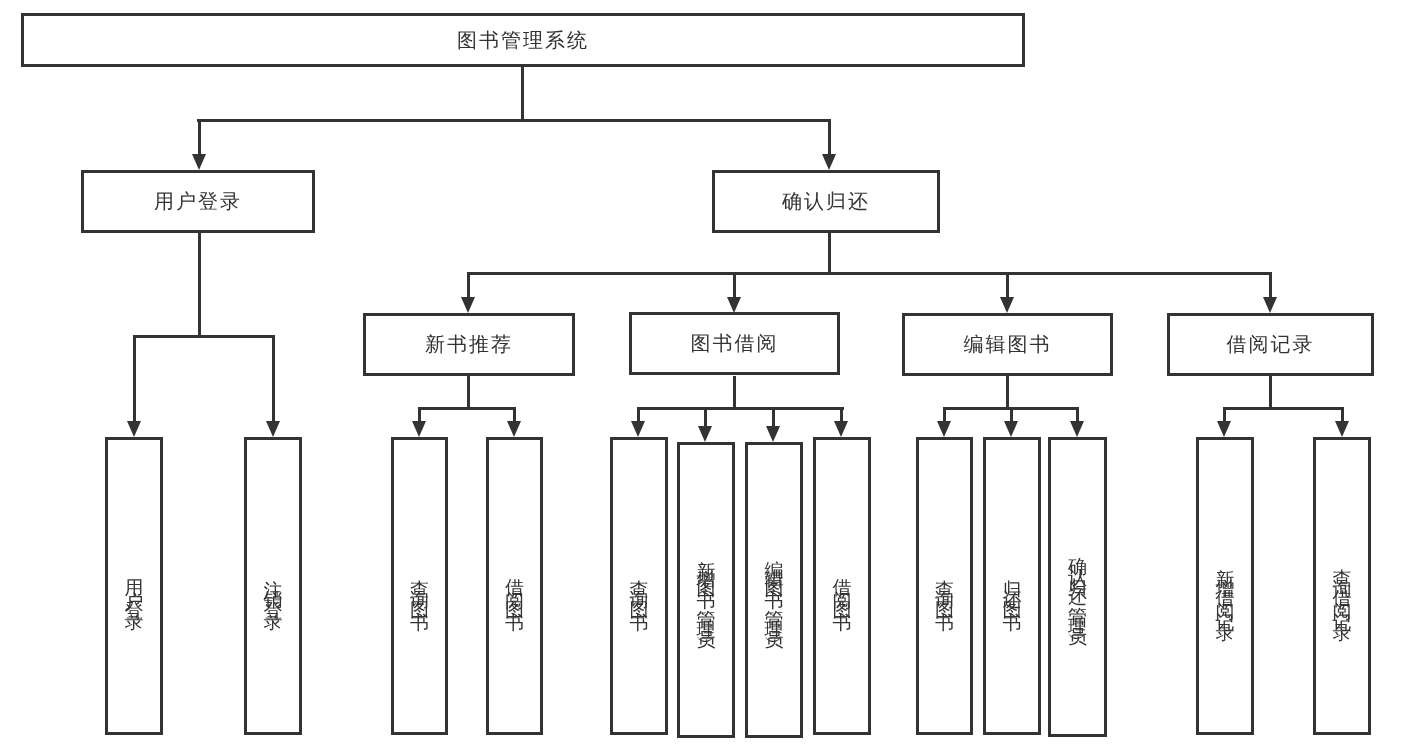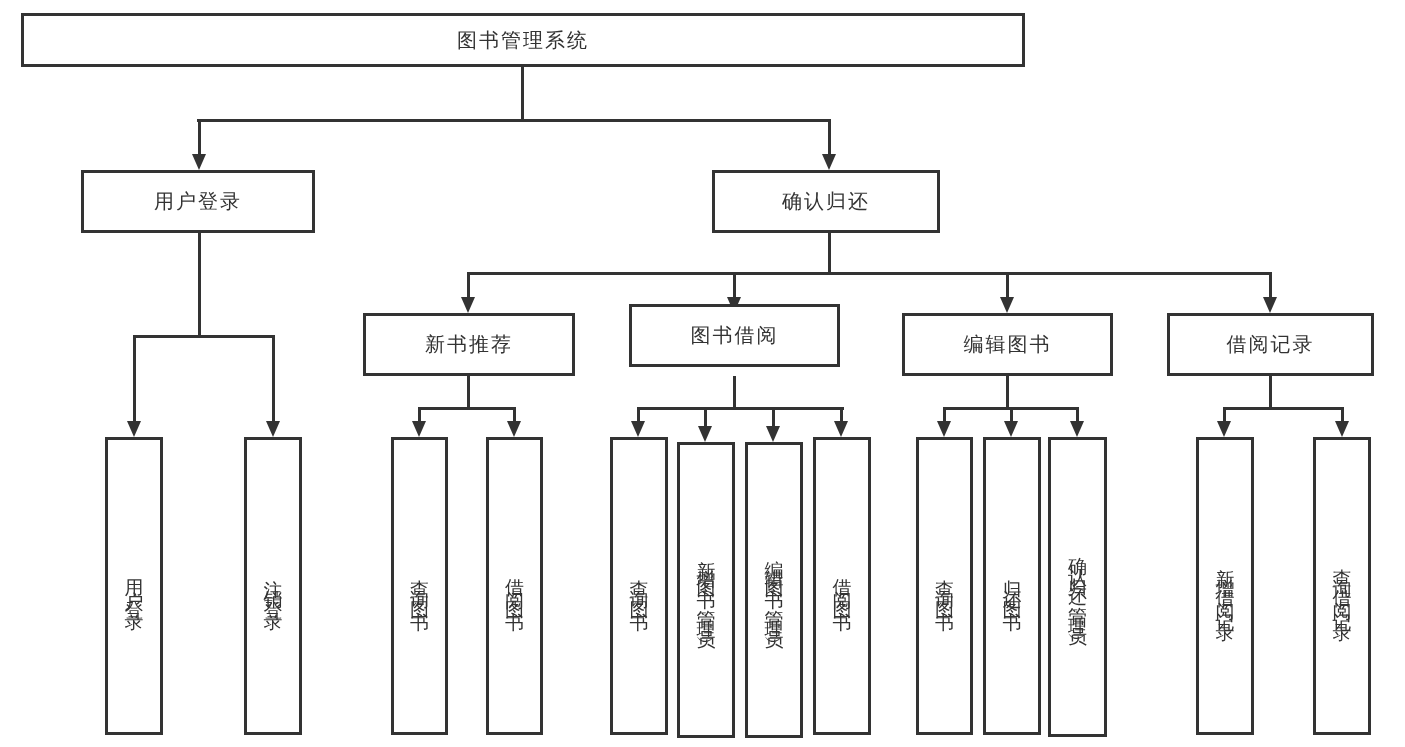--- a/index.html
+++ b/index.html
@@ -127,21 +127,21 @@
   <div class="box" style="left:81px; top:170px; width:234px; height:63px;">
     <span class="hlabel">用户登录</span>
   </div>
   <div class="box" style="left:712px; top:170px; width:228px; height:63px;">
     <span class="hlabel">确认归还</span>
   </div>
 
   <div class="box" style="left:363px; top:313px; width:212px; height:63px;">
     <span class="hlabel">新书推荐</span>
   </div>
-  <div class="box" style="left:629px; top:304px; width:211px; height:63px;align-items:center;">
+  <div class="box" style="left:629px; top:312px; width:211px; height:63px;align-items:center;">
     <span class="hlabel">图书借阅</span>
   </div>
   <div class="box" style="left:902px; top:313px; width:211px; height:63px;">
     <span class="hlabel">编辑图书</span>
   </div>
   <div class="box" style="left:1167px; top:313px; width:207px; height:63px;justify-content:center;">
     <span class="hlabel">借阅记录</span>
   </div>
 
   <div class="box" style="left:105px; top:437px; width:58px; height:298px;">

